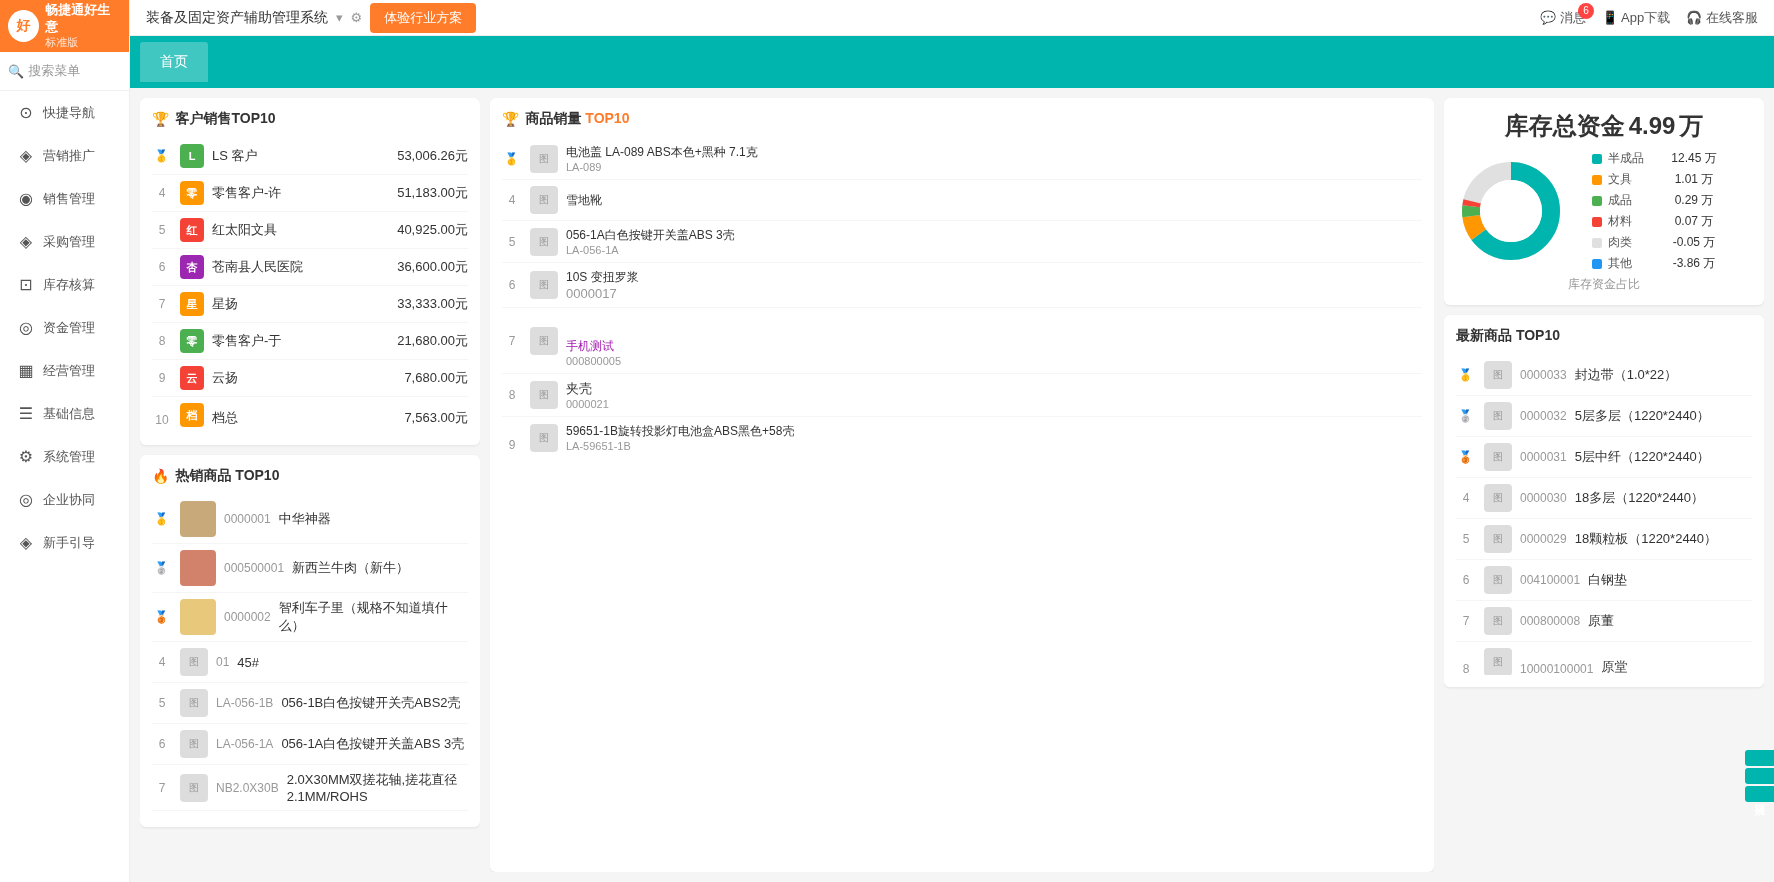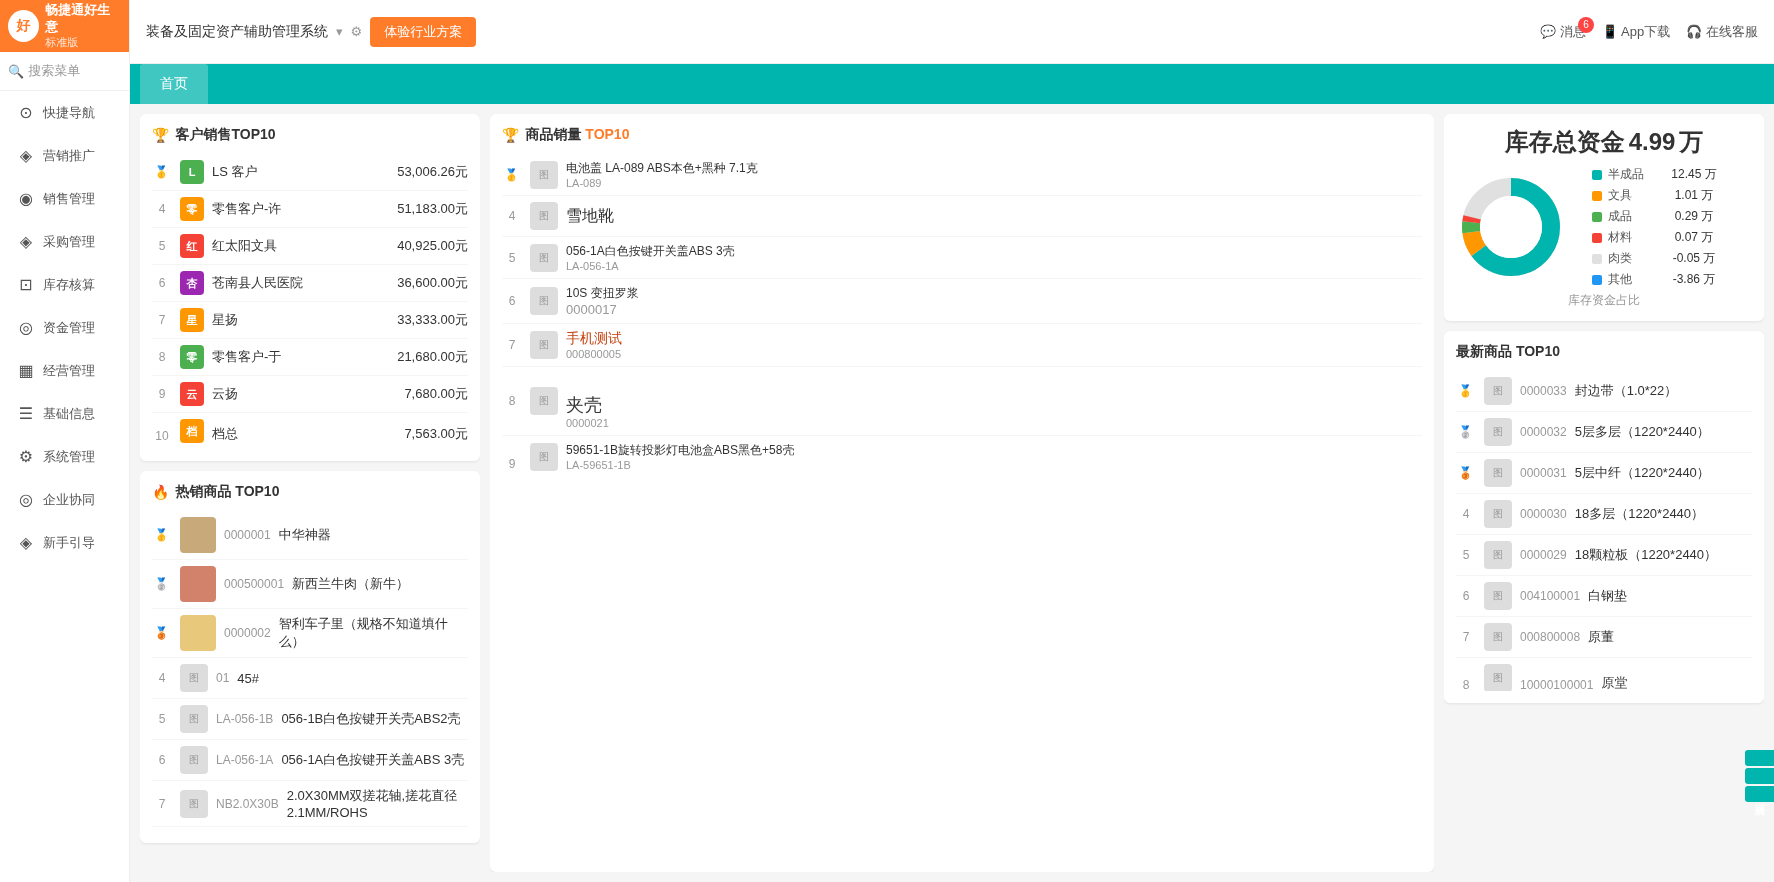--- a/index.html
+++ b/index.html
@@ -42,38 +42,38 @@
       padding: 12px 14px;
       cursor: pointer; color: #555;
       font-size: 13px;
       border-left: 3px solid transparent;
     }
     .sidebar-item .nav-icon { font-size: 16px; width: 18px; text-align: center; }
 
     
     .main-area { flex: 1; display: flex; flex-direction: column; overflow: hidden; }
     .top-bar {
-      height: 64px; background: #fff;
+      height: 36px; background: #fff;
       display: flex; align-items: center; justify-content: space-between;
       padding: 0 16px; border-bottom: 1px solid #eee;
       flex-shrink: 0;
     }
     .top-bar-left { display: flex; align-items: center; gap: 8px; }
     .system-name { font-size: 14px; color: #333; }
     .top-bar-btn {
       background: #ff7c2a; color: #fff;
       border: none; border-radius: 4px;
       padding: 6px 14px; cursor: pointer; font-size: 13px;
     }
     .top-bar-right { display: flex; align-items: center; gap: 16px; color: #555; font-size: 13px; }
     .top-bar-right .badge-wrap { position: relative; cursor: pointer; }
     .badge { background: #ff4444; color: #fff; border-radius: 50%; width: 16px; height: 16px; font-size: 10px; display: flex; align-items: center; justify-content: center; position: absolute; top: -6px; right: -8px; }
 
     
-    .nav-tabs { background: #00b5ad; display: flex; align-items: center; height: 40px; padding: 0 10px; flex-shrink: 0; }
+    .nav-tabs { background: #00b5ad; display: flex; align-items: center; height: 52px; padding: 0 10px; flex-shrink: 0; }
     .nav-tab { padding: 0 20px; height: 40px; display: flex; align-items: center; color: #fff; cursor: pointer; font-size: 14px; background: rgba(0,0,0,0.15); border-radius: 3px 3px 0 0; }
     .nav-tab.active { background: rgba(255,255,255,0.25); }
 
     
     .content { flex: 1; display: flex; overflow: hidden; padding: 10px; gap: 10px; }
 
     
     .left-section { display: flex; flex-direction: column; gap: 10px; width: 340px; flex-shrink: 0; overflow-y: auto; }
 
     
@@ -377,21 +377,21 @@
             <div class="gray-box">图</div>
             <div style="flex:1">
               <div style="font-size:12px;color:#333;">电池盖 LA-089 ABS本色+黑种 7.1克</div>
               <div style="font-size:11px;color:#999;">LA-089</div>
             </div>
           </div>
           <div class="list-item">
             <span class="rank" style="color:#999">4</span>
             <div class="gray-box">图</div>
             <div style="flex:1">
-              <div style="font-size:16px;color:#333;">雪地靴</div>
+              <div style="font-size:12px;color:#333;">雪地靴</div>
             </div>
           </div>
           <div class="list-item">
             <span class="rank" style="color:#999">5</span>
             <div class="gray-box">图</div>
             <div style="flex:1">
               <div style="font-size:12px;color:#333;">056-1A白色按键开关盖ABS 3壳</div>
               <div style="font-size:11px;color:#999;">LA-056-1A</div>
             </div>
           </div>
@@ -400,29 +400,29 @@
             <div class="gray-box">图</div>
             <div style="flex:1">
               <div style="font-size:12px;color:#333;">10S 变扭罗浆</div>
               <div style="font-size:13px;color:#999;">0000017</div>
             </div>
           </div>
           <div class="list-item">
             <span class="rank" style="color:#999">7</span>
             <div class="gray-box">图</div>
             <div style="flex:1">
-              <div style="font-size:14px;color:#c2410c;">手机测试</div>
+              <div style="font-size:12px;color:#a21caf;margin-top:24px;">手机测试</div>
               <div style="font-size:11px;color:#999;">000800005</div>
             </div>
           </div>
           <div class="list-item">
             <span class="rank" style="color:#999">8</span>
             <div class="gray-box">图</div>
             <div style="flex:1">
-              <div style="font-size:18px;color:#333;margin-top:20px;">夹壳</div>
+              <div style="font-size:13px;color:#333;">夹壳</div>
               <div style="font-size:11px;color:#999;">0000021</div>
             </div>
           </div>
           <div class="list-item">
             <span class="rank" style="color:#999">9</span>
             <div class="gray-box">图</div>
             <div style="flex:1">
               <div style="font-size:12px;color:#333;">59651-1B旋转投影灯电池盒ABS黑色+58壳</div>
               <div style="font-size:11px;color:#999;">LA-59651-1B</div>
             </div>

